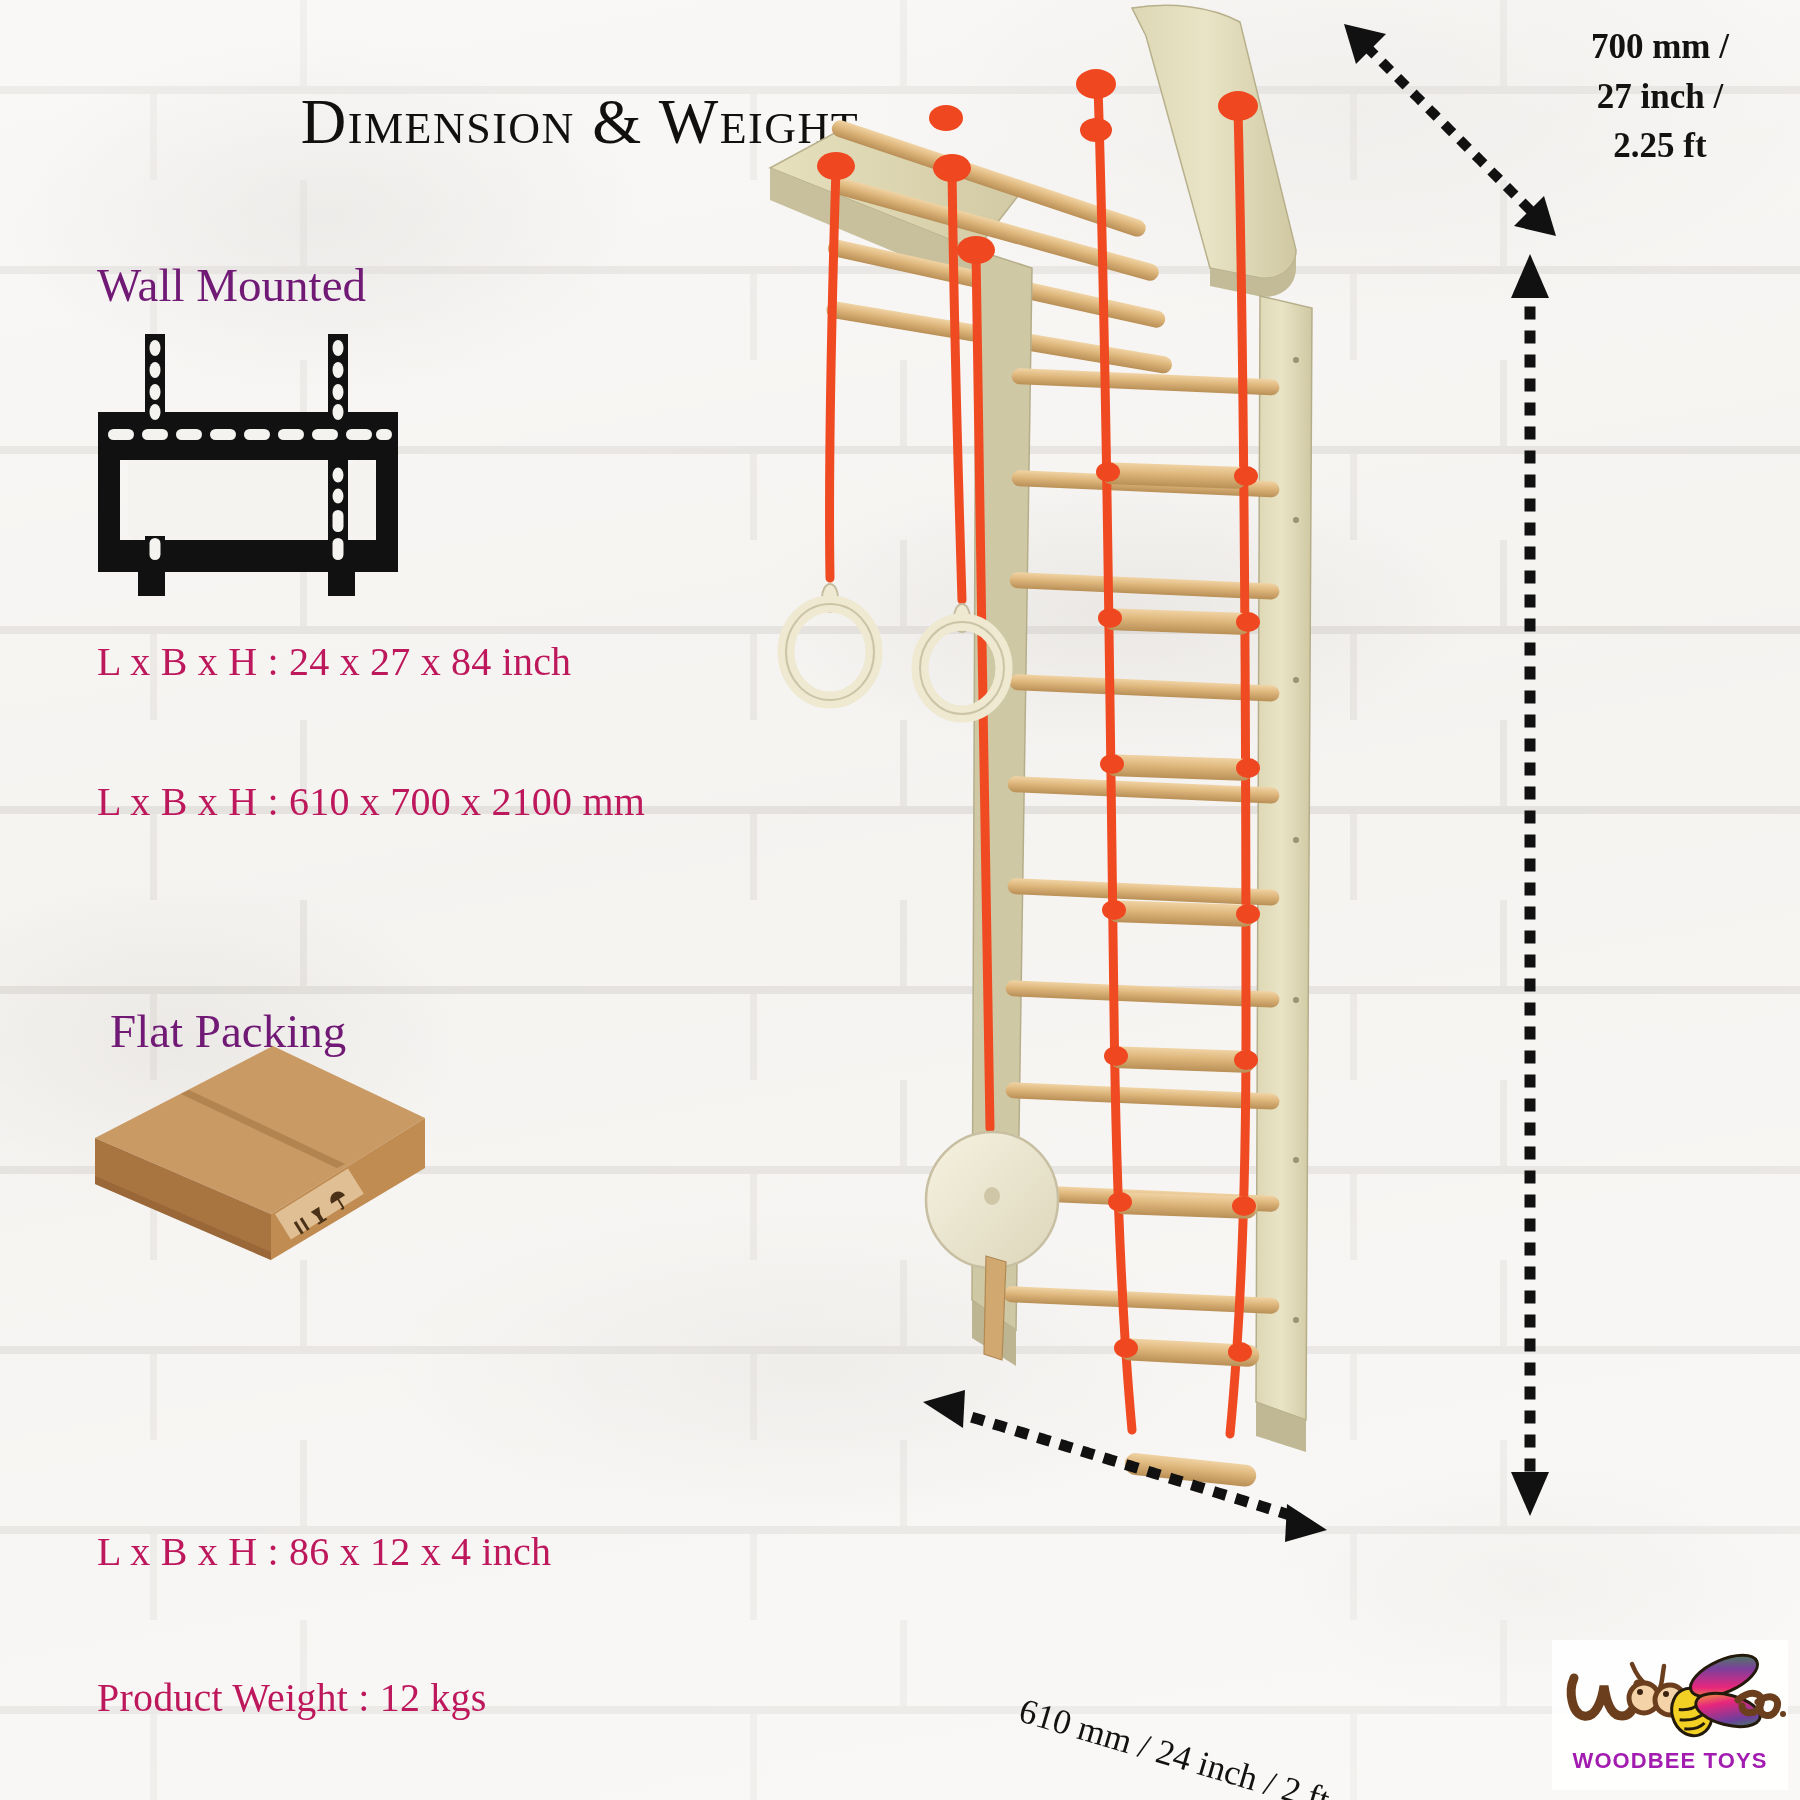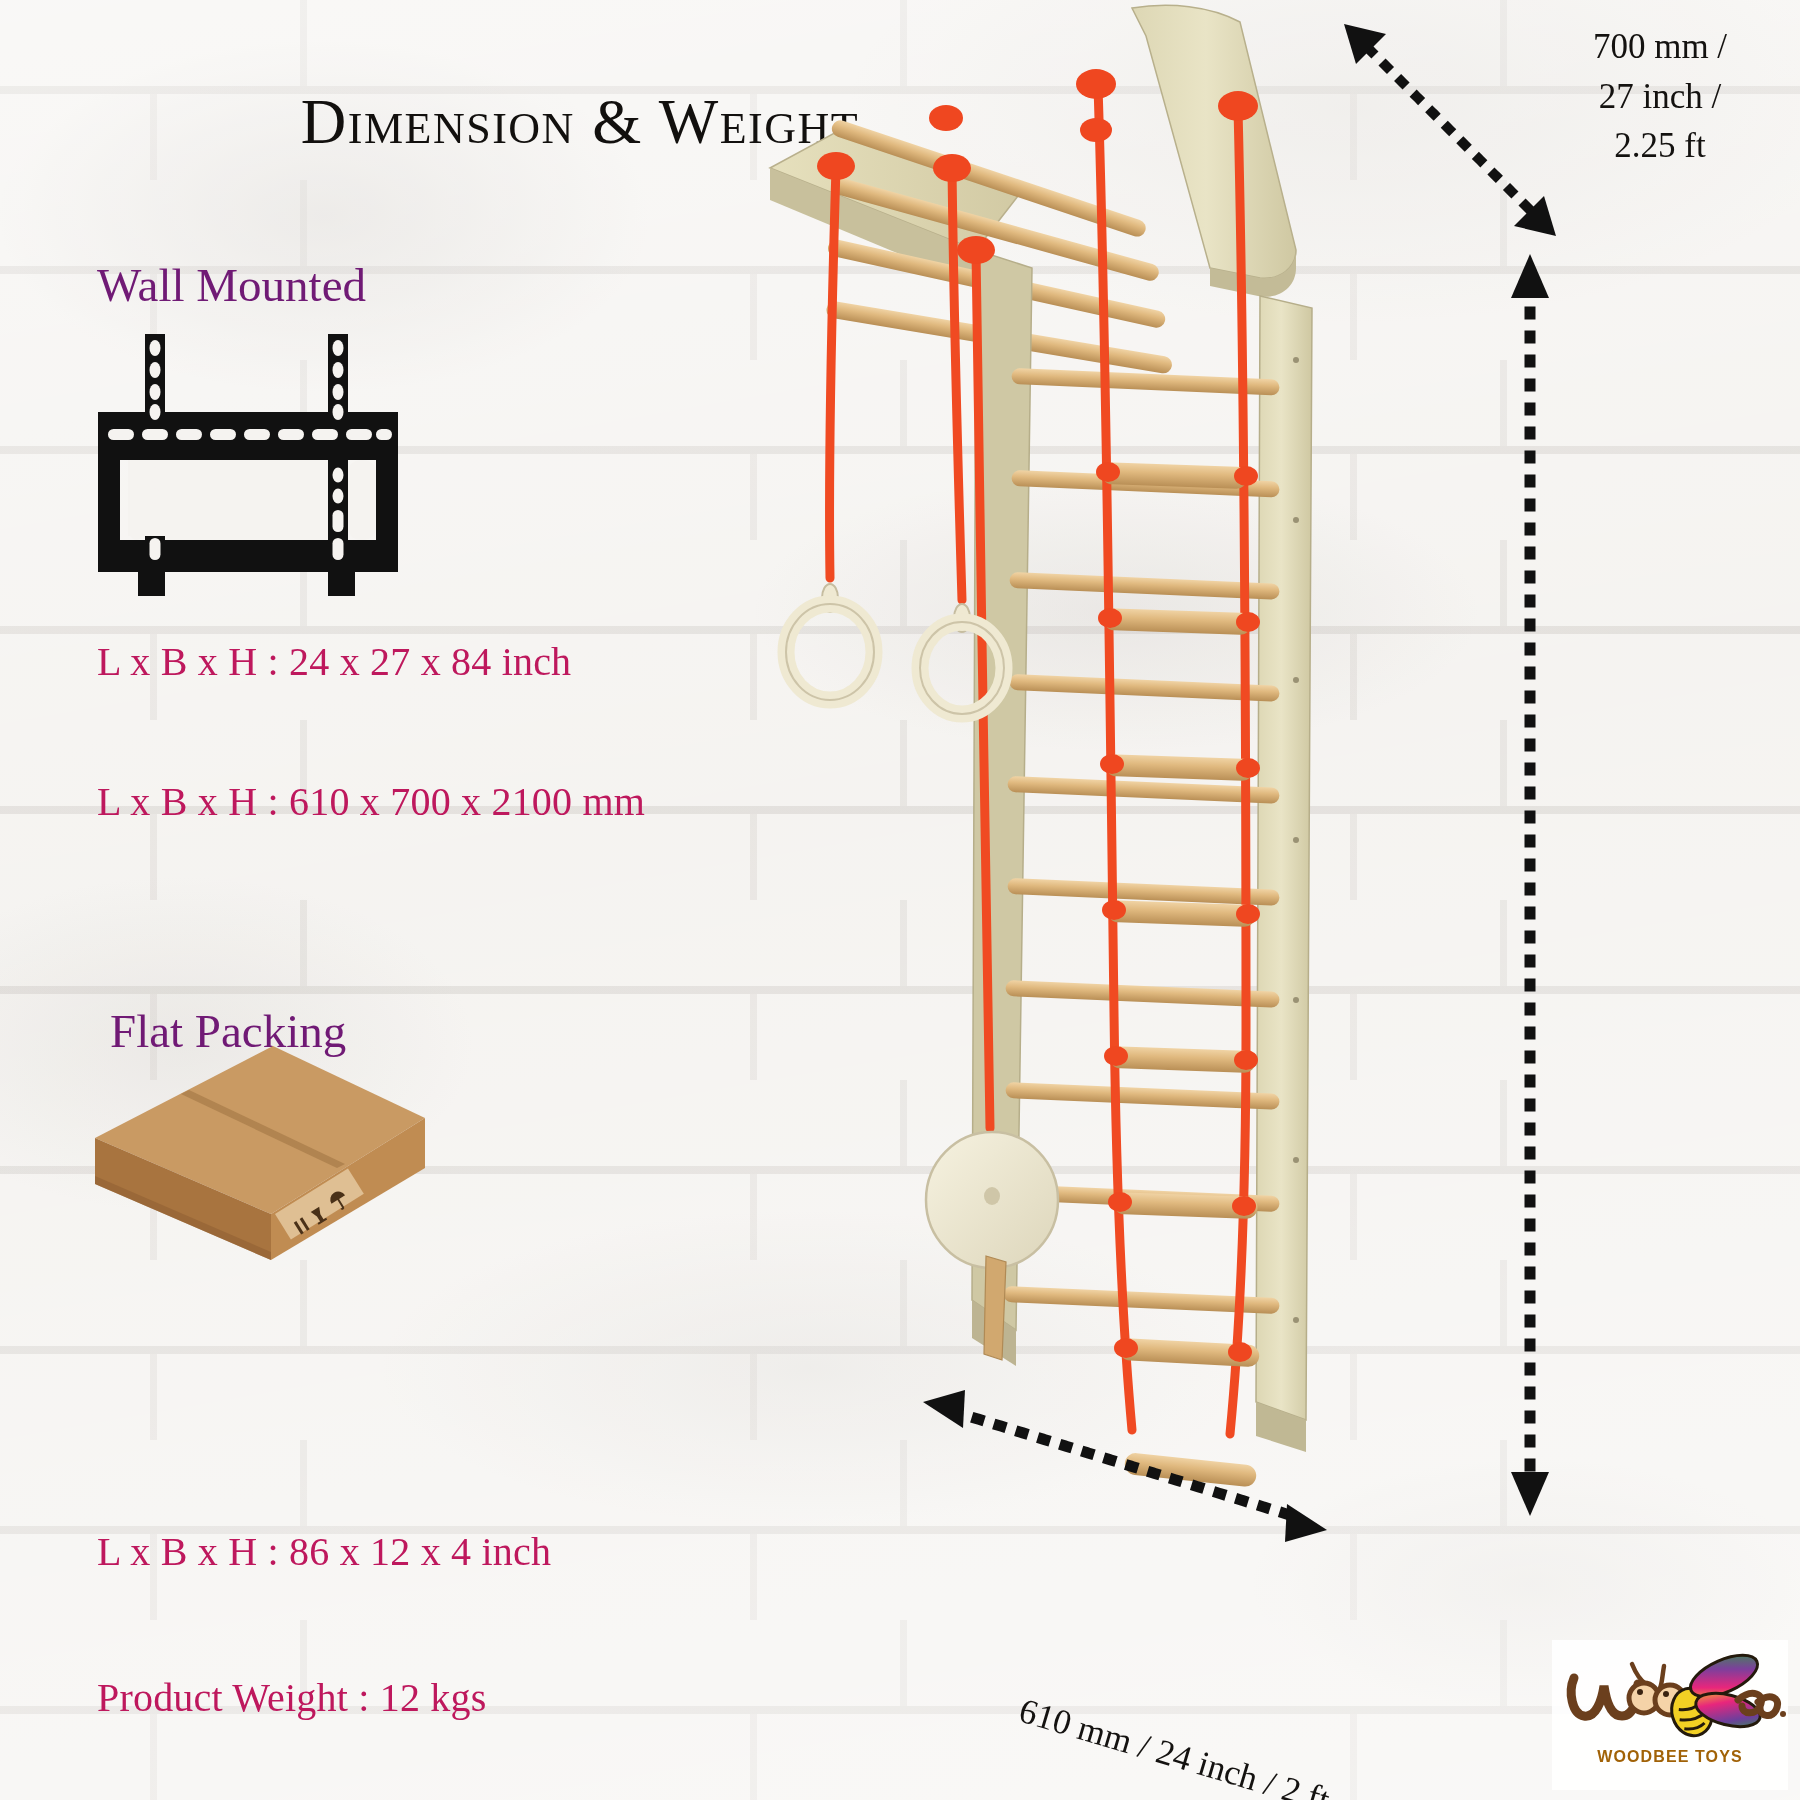--- a/index.html
+++ b/index.html
@@ -159,24 +159,24 @@
     height: 150px;
     background: rgba(255,255,255,0.88);
   }
   .logo-text {
     position: absolute;
     left: 0;
     top: 108px;
     width: 236px;
     text-align: center;
     font-family: "Liberation Sans", "DejaVu Sans", sans-serif;
-    font-size: 16px;
+    font-size: 22px;
     font-weight: bold;
     letter-spacing: 1.1px;
-    color: #a16207;
+    color: #a21caf;
   }
 </style>
 </head>
 <body>
 
 <div id="canvas">
 
   <div class="bg-base"></div>
   <div class="bg-mortar"></div>
   <div class="bg-vjoints"></div>
@@ -428,21 +428,21 @@
     <polygon points="35,4 54,48 16,48" fill="#111"></polygon>
     <polygon points="35,1266 54,1222 16,1222" fill="#111"></polygon>
   </svg>
 
   <svg class="arrow-svg" style="left:915px; top:1380px;" width="420" height="170" viewBox="0 0 420 170">
     <line x1="40" y1="32" x2="378" y2="136" stroke="#111" stroke-width="11" stroke-dasharray="2 21" stroke-linecap="square"></line>
     <polygon points="8,22 50,10 48,48" fill="#111"></polygon>
     <polygon points="412,150 370,162 372,124" fill="#111"></polygon>
   </svg>
 
-  <div class="dim-label" style="left:1540px; top:22px; width:240px;">
+  <div class="dim-label" style="left:1540px; top:22px; width:240px;font-weight:bold;">
     <div>700 mm /</div>
     <div>27 inch /</div>
     <div>2.25 ft</div>
   </div>
 
 
   <div class="dim-label-rot" style="left:1020px; top:1690px;">610 mm / 24 inch / 2 ft</div>
 
   <div class="logo-wrap">
     <svg width="236" height="110" viewBox="0 0 236 110">

